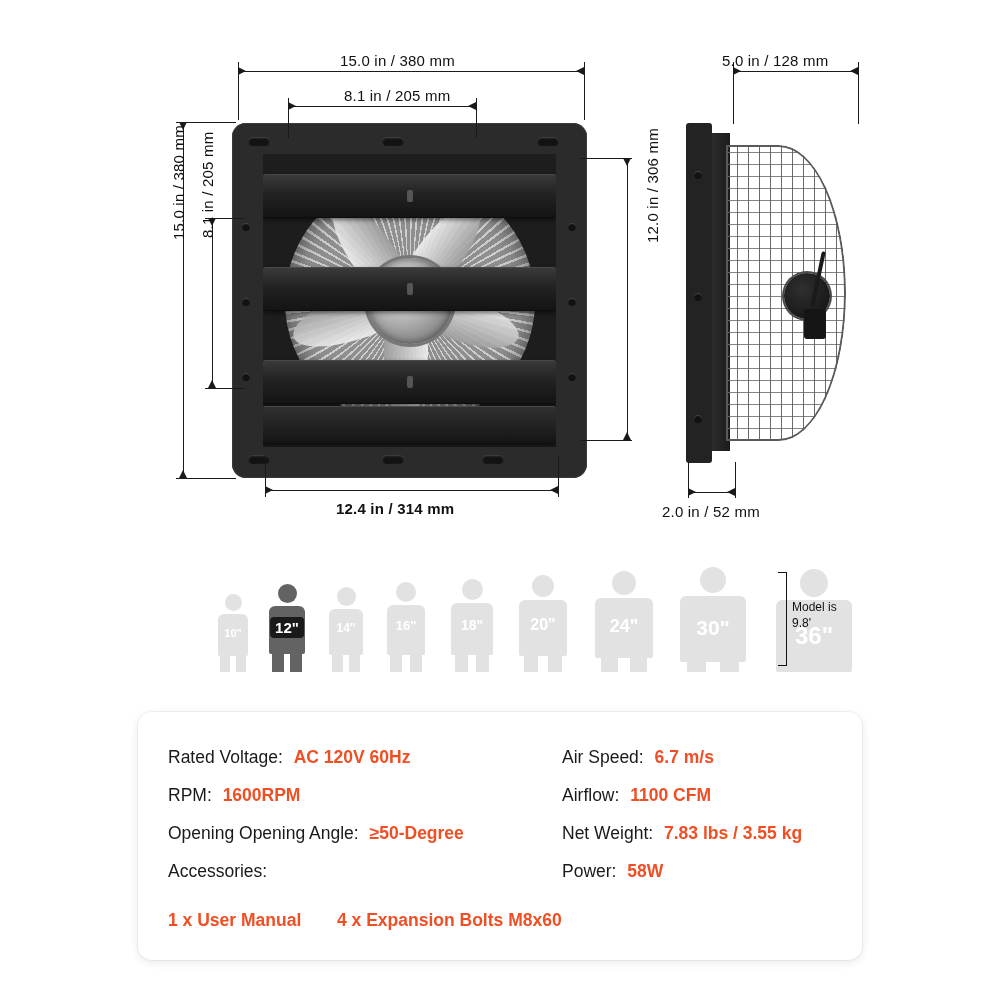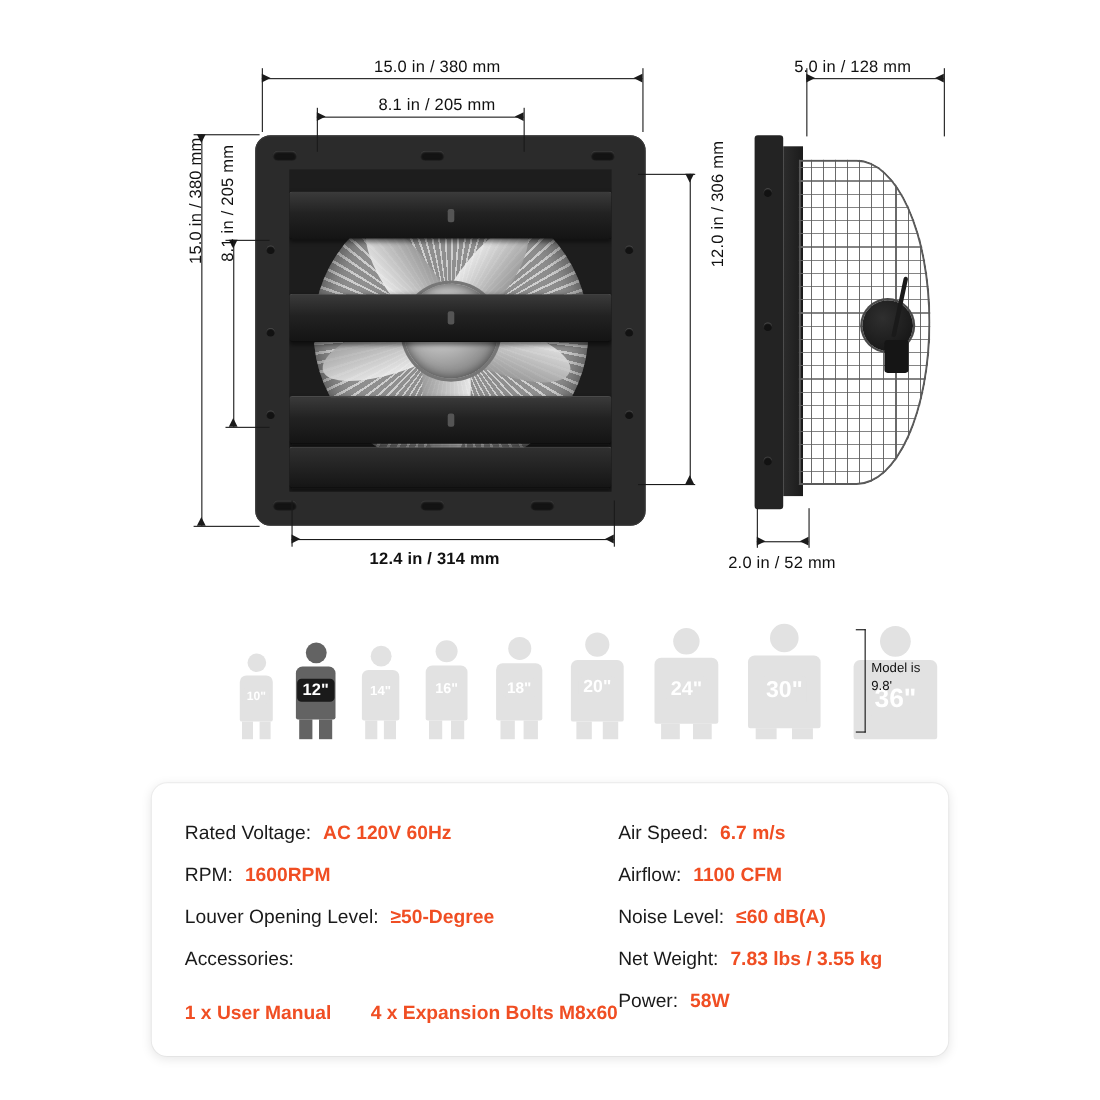--- a/index.html
+++ b/index.html
@@ -362,38 +362,34 @@
     <div class="spec-col spec-left">
       <div class="spec-line">
         <span>Rated Voltage:</span>
         <span class="spec-val" style="margin-left: 6px;">AC 120V 60Hz</span>
       </div>
       <div class="spec-line">
         <span>RPM:</span>
         <span class="spec-val" style="margin-left: 6px;">1600RPM</span>
       </div>
       <div class="spec-line">
-        <span>Louver Opening Level:</span>
+        <span>Opening Opening Angle:</span>
         <span class="spec-val" style="margin-left: 6px;">≥50-Degree</span>
       </div>
       <div class="spec-acc">Accessories:</div>
     </div>
 
     <div class="spec-col spec-right">
       <div class="spec-line">
         <span>Air Speed:</span>
         <span class="spec-val" style="margin-left: 6px;">6.7 m/s</span>
       </div>
       <div class="spec-line">
         <span>Airflow:</span>
         <span class="spec-val" style="margin-left: 6px;">1100 CFM</span>
-      </div>
-      <div class="spec-line">
-        <span>Noise Level:</span>
-        <span class="spec-val" style="margin-left: 6px;">≤60 dB(A)</span>
       </div>
       <div class="spec-line">
         <span>Net Weight:</span>
         <span class="spec-val" style="margin-left: 6px;">7.83 lbs / 3.55 kg</span>
       </div>
       <div class="spec-line">
         <span>Power:</span>
         <span class="spec-val" style="margin-left: 6px;">58W</span>
       </div>
     </div>

